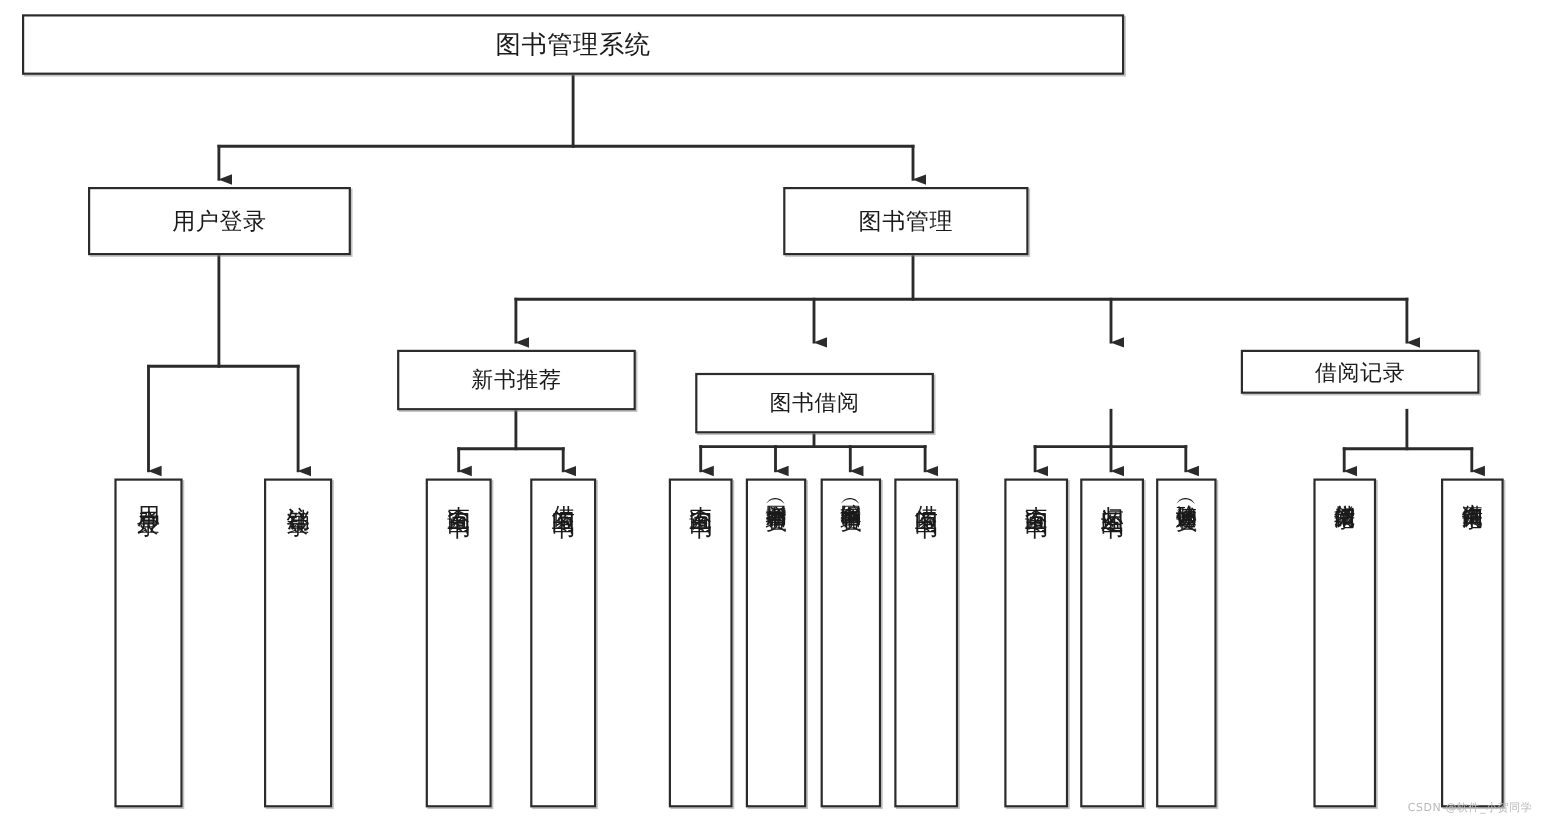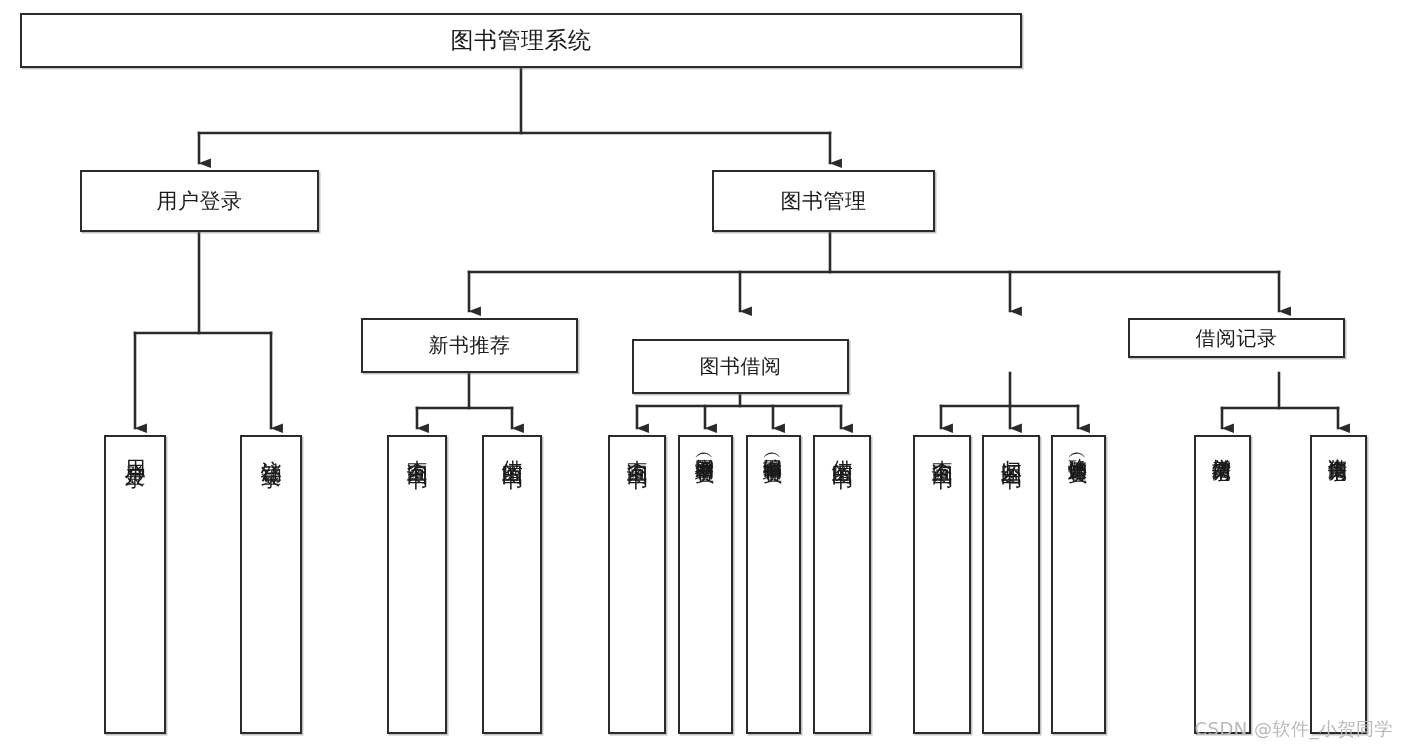--- a/index.html
+++ b/index.html
@@ -62,21 +62,21 @@
   .node.root .node-label   { font-size: 23px; }
   .node.level1 .node-label { font-size: 21px; }
   .node.level2 .node-label { font-size: 20px; }
   .node.vert .node-label   { font-size: 21px; }
   .node.vert.tight .node-label { font-size: 19px; letter-spacing: 1px; }
 
   #watermark {
     position: absolute;
     right: 12px;
     bottom: 6px;
-    font-size: 18px;
+    font-size: 10px;
     color: #b9b9b9;
     letter-spacing: 0.5px;
     user-select: none;
     white-space: nowrap;
   }
 </style>
 </head>
 <body>
 
 <div id="diagram-root">

